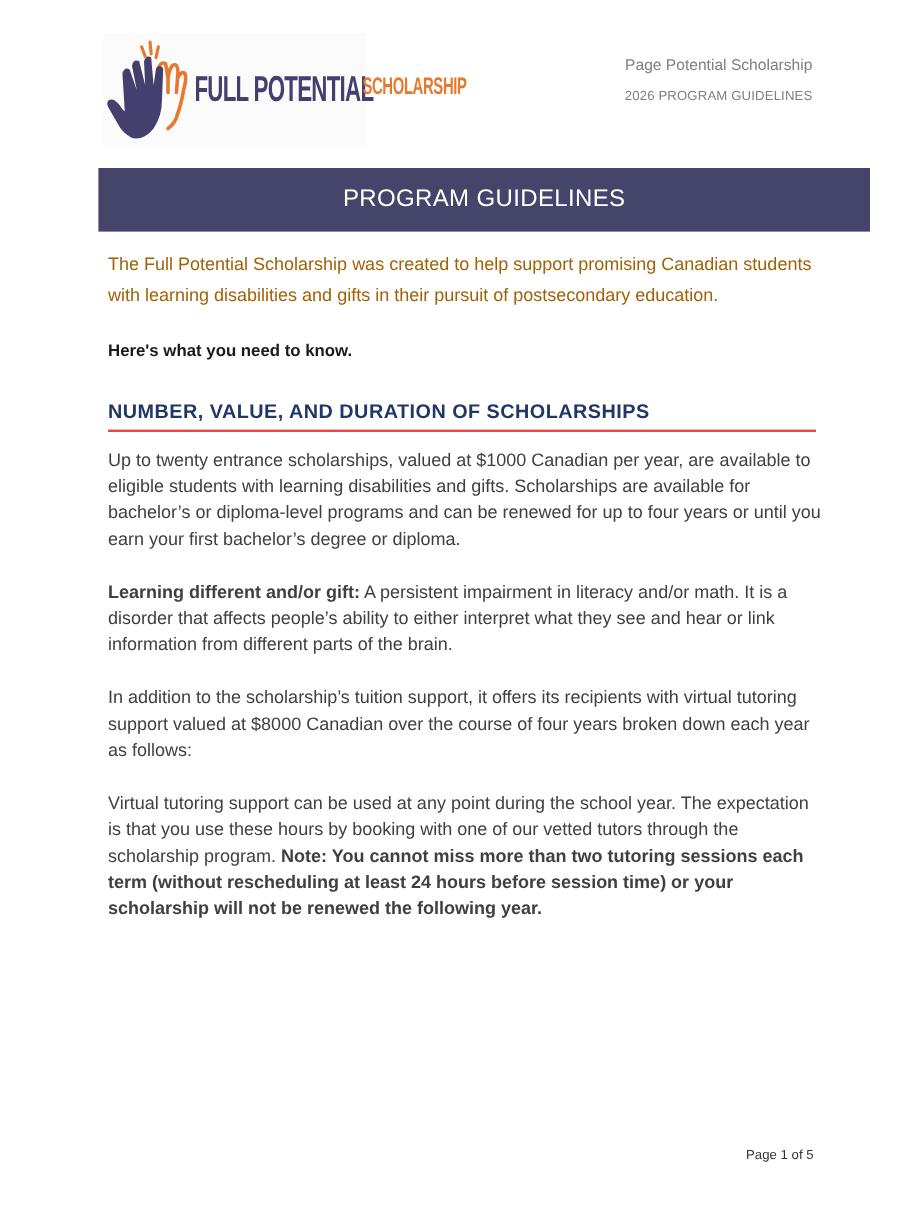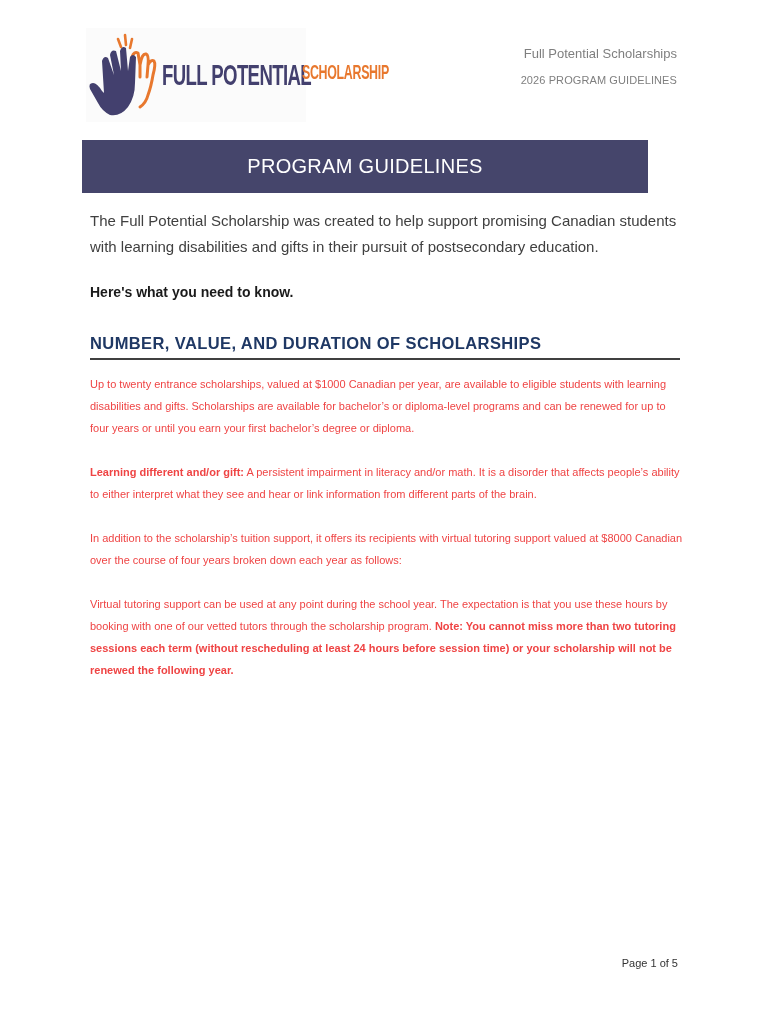--- a/index.html
+++ b/index.html
@@ -78,64 +78,64 @@
     }
     .header-right .doc {
       font-size: 11px;
       letter-spacing: 0.1px;
     }
     
     .banner {
       position: absolute;
       left: 82px;
       top: 140px;
-      width: 566px;
+      width: 643px;
       height: 53px;
       background: #45456b;
       color: #ffffff;
       display: flex;
       align-items: center;
       justify-content: center;
       font-size: 20px;
       letter-spacing: 0.3px;
     }
     
     .content {
       position: absolute;
       left: 90px;
       top: 208px;
       width: 595px;
     }
     .intro {
       font-size: 15px;
       line-height: 25.5px;
       margin: 0;
-      color: #404040;
+      color: #a16207;
     }
     .need-know {
       font-size: 14px;
       font-weight: bold;
       margin: 23px 0 0 0;
       line-height: 20px;
     }
     .section-heading {
       margin: 32px 0 0 0;
       font-size: 16.5px;
       font-weight: bold;
       color: #1f3864;
       letter-spacing: 0.4px;
       padding-bottom: 5px;
-      border-bottom: 2px solid #404040;
+      border-bottom: 2px solid #ef4444;
       width: 590px;
     }
     .para {
-      font-size: 11px;
+      font-size: 15px;
       line-height: 22px;
       margin: 0;
-      color: #ef4444;
+      color: #404040;
     }
     .p1 { margin-top: 13px; }
     .p2 { margin-top: 22px; }
     .p3 { margin-top: 22px; }
     .hours-list { margin-top: 22px; }
     .p4 { margin-top: 22px; }
     .bold { font-weight: bold; }
     .footer-page {
       position: absolute;
       right: 90px;
@@ -162,21 +162,21 @@
 
       <path d="M14 30 Q16 24 20 27 L26 44 L22 24 Q23 18 28 20 L33 40 L32 20 Q34 14 38 17 L40 40 L42 26 Q45 22 48 26 L47 52 Q47 66 40 76 Q32 86 22 84 Q14 80 10 72 L2 58 Q0 52 5 52 Q9 52 14 60 L16 62 Z" fill="#43406e"></path>
     </svg>
     <div class="logo-text">
       <span class="logo-title">FULL POTENTIAL</span>
       <span class="logo-sub">SCHOLARSHIP</span>
     </div>
   </div>
 
   <div class="header-right">
-    <div class="org">Full Potential Scholarships</div>
+    <div class="org">Page Potential Scholarship</div>
     <div class="doc">2026 PROGRAM GUIDELINES</div>
   </div>
 
   <div class="banner">
     <span>PROGRAM GUIDELINES</span>
   </div>
 
   <div class="content">
     <p class="intro">The Full Potential Scholarship was created to help support promising Canadian students with learning disabilities and gifts in their pursuit of postsecondary education.</p>
     <p class="need-know">Here's what you need to know.</p>

